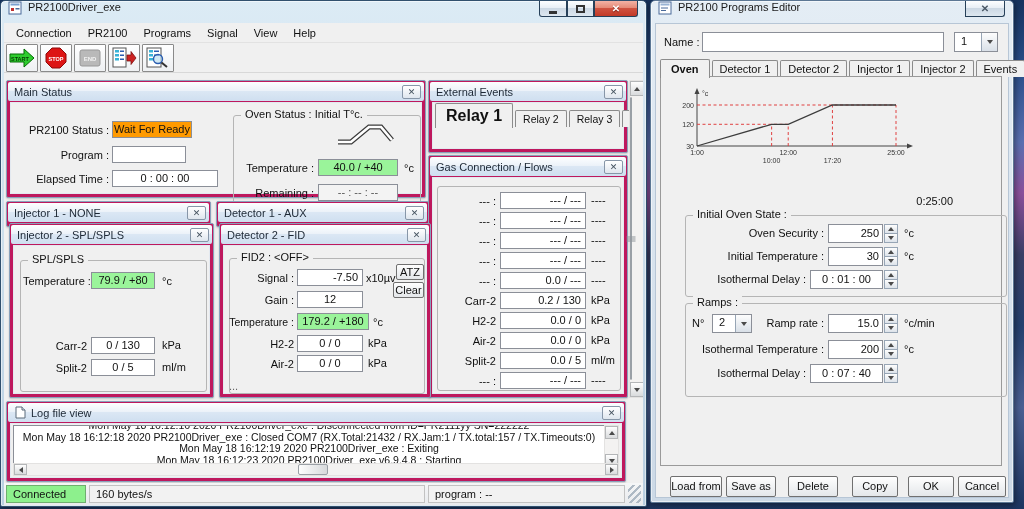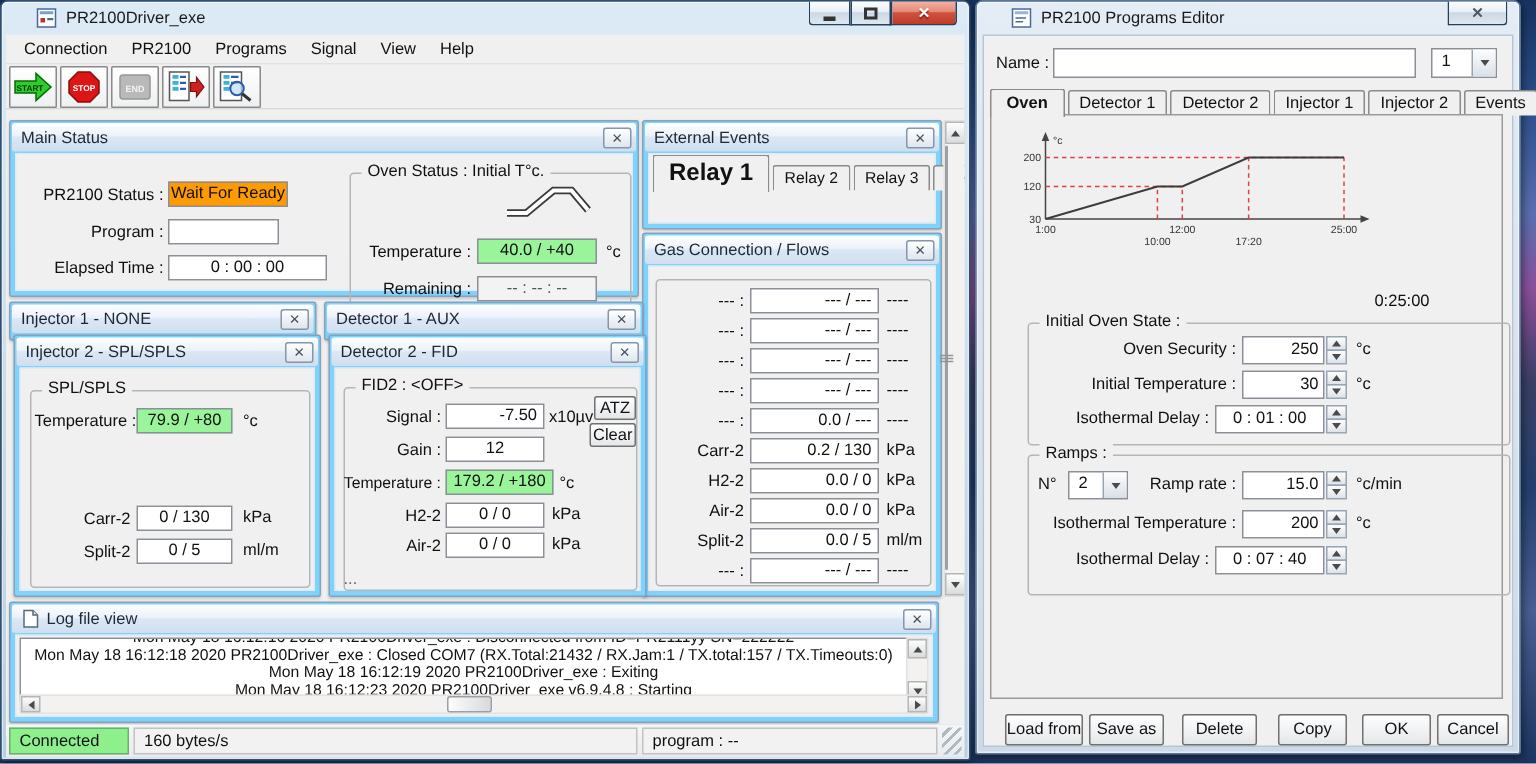--- a/index.html
+++ b/index.html
@@ -5,41 +5,41 @@
   * { margin:0; padding:0; box-sizing:border-box; }
   html,body { width:1024px; height:509px; overflow:hidden; }
   body {
     font-family:"Liberation Sans", sans-serif; font-size:11px; color:#111;
     background:linear-gradient(180deg,#16335f 0%,#2b4f8a 14%,#5a6fb0 28%,#8a4f9a 38%,#3a3f66 50%,#24406e 64%,#4a5f92 80%,#1c3560 100%);
     position:relative;
   }
   .window { position:absolute; border:1px solid #31506e; border-radius:5px 5px 2px 2px;
     background:linear-gradient(180deg,#dcebf5,#b9cfe1);
     box-shadow:inset 0 0 0 1px rgba(255,255,255,.55), 1px 2px 6px rgba(0,0,0,.45); }
-  .titlebar { position:absolute; left:16px; right:0; top:0; height:22px; display:flex; align-items:center; padding-left:7px; gap:5px; }
+  .titlebar { position:absolute; left:0; right:0; top:0; height:22px; display:flex; padding-left:7px; gap:5px; }
   .title-text { font-size:11px; color:#1a1a1a; white-space:nowrap; }
   .cap-group { position:absolute; right:8px; top:0; display:flex; }
   .cap-btn { height:16px; border:1px solid #274059; border-top:none; display:flex; align-items:center; justify-content:center;
     background:linear-gradient(#fdfeff 0%,#e8eff6 45%,#ccd8e4 50%,#dde7f0 100%); }
   .cap-btn.first { border-radius:0 0 0 3px; }
   .cap-btn.last  { border-radius:0 0 3px 0; }
   .cap-close { background:linear-gradient(#f3b2a5 0%,#e58a77 45%,#cf5240 50%,#c23a28 100%); color:#fff; font-size:10px; font-weight:bold; text-shadow:0 1px 1px #7d1d10; }
   .glyph-min { width:8px; height:3px; background:#333; margin-top:7px; }
   .glyph-max { width:9px; height:8px; border:2px solid #333; background:transparent; }
 
   
   .win-driver { left:0; top:0; width:647px; height:507px; }
   .menubar { position:absolute; left:3px; right:3px; top:22px; height:20px; background:#f0f0f0; border-bottom:1px solid #e2e2e2; display:flex; padding-left:4px; }
   .menu-item { padding:0 8px; line-height:20px;text-align:right; }
   .toolbar { position:absolute; left:3px; right:3px; top:42px; height:30px; background:#f0f0f0; display:flex; gap:2px; padding:1px 1px 1px 2px; border-bottom:1px solid #d8d8d8; }
   .tbtn { width:32px; height:28px; border:1px solid #8a8a8a; border-radius:1px; background:linear-gradient(#ffffff,#eef0f2); display:flex; align-items:center; justify-content:center; }
   .client { position:absolute; left:3px; right:3px; top:72px; height:410px; background:#f0f0f0; overflow:hidden; }
 
   
-  .panel { position:absolute; border:1px solid #89a2bc; border-radius:2px; background:#7dd3fc; box-shadow:0 1px 2px rgba(0,0,0,.18); }
+  .panel { position:absolute; border:1px solid #89a2bc; border-radius:2px; background:#be185d; box-shadow:0 1px 2px rgba(0,0,0,.18); }
   .ptitle { position:absolute; left:1px; right:1px; top:1px; height:19px; display:flex; align-items:center; padding:0 3px 0 6px;
     background:linear-gradient(#fdfeff 0%,#ecf2f9 45%,#dbe7f4 50%,#cfdff0 100%); border-radius:2px; font-size:11px; color:#1d2835; }
   .pclose { margin-left:auto; width:19px; height:14px; border:1px solid #8796a8; border-radius:2px; background:linear-gradient(#ffffff,#dfe6ee);
     color:#44525f; font-size:9px; line-height:12px; text-align:center; }
   .pbody { position:absolute; left:3px; right:3px; top:21px; bottom:3px; background:#f0f0f0; border:1px solid #e3e9f0; }
 
   .lbl { position:absolute; white-space:nowrap; color:#101010; }
   .lblr { text-align:right; }
   .fld { position:absolute; height:17px; line-height:15px; border:1px solid #8b8f98; background:#fff; text-align:center; white-space:nowrap; overflow:hidden; }
   .fld.orange { background:#ff9a00; }

